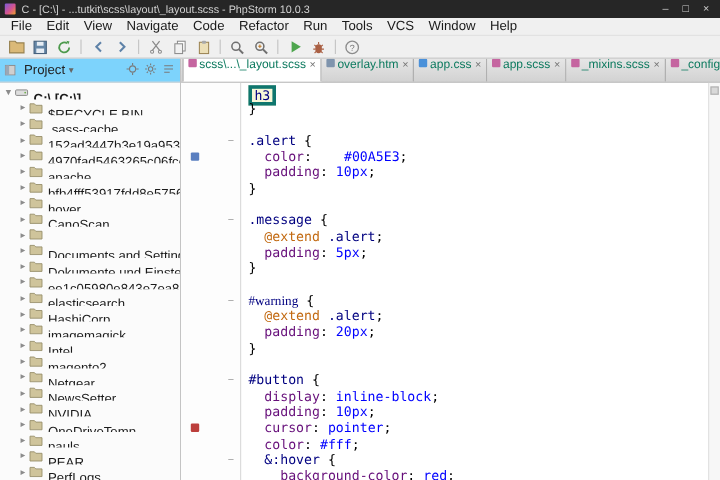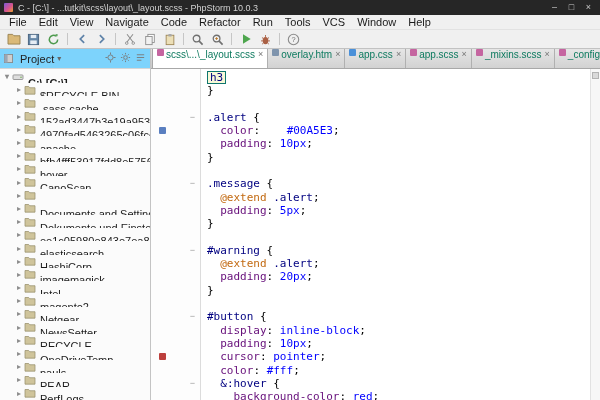--- a/index.html
+++ b/index.html
@@ -48,21 +48,21 @@
   .tab-label { color:var(--tab-label,#0d7a5f); }
   .tab-close { color:#777; font-size:9px; margin-left:1px; }
 
   .editor-body { flex:1; display:flex; background:#fff; overflow:hidden; }
   .gutter { width:50px; min-width:50px; background:#fdfdfd; border-right:1px solid #dcdcdc; position:relative; padding-top:2px; }
   .gutter-row { height:13.3px; position:relative; }
   .change-mark { position:absolute; left:8px; top:3px; width:7px; height:7px; border-radius:1px; }
   .fold { position:absolute; right:5px; top:0; color:#9a9a9a; font-size:9px; line-height:13.3px; }
   .code { flex:1; min-width:0; font-family:"DejaVu Sans Mono",monospace; font-size:11px; line-height:13.3px; padding:2px 0 0 6px; overflow:hidden; }
   .code-line { height:13.3px; white-space:pre; }
-  .boxed { display:inline-block; border:1px solid #0f766e; background:#f8f8d8; padding:0 2px; line-height:11px; }
+  .boxed { display:inline-block; border:3px solid #0f766e; background:#f8f8d8; padding:0 2px; line-height:11px; }
   .stripe { width:10px; min-width:10px; background:#f7f7f7; border-left:1px solid #e2e2e2; position:relative; }
   .stripe-indicator { position:absolute; top:3px; left:1px; width:7px; height:7px; background:#d9d9d9; border:1px solid #b2b2b2; }
 </style>
 </head>
 <body>
 
 <div class="titlebar">
   <div class="app-logo"></div>
   <div class="title-text">C - [C:\] - ...tutkit\scss\layout\_layout.scss - PhpStorm 10.0.3</div>
   <div class="win-controls">
@@ -378,21 +378,21 @@
           </span>
           <span class="tree-label">NewsSetter</span>
         </div>
         <div class="tree-row">
           <span class="chevron">▸</span>
           <span class="node-icon">
             <svg width="12" height="10" viewBox="0 0 14 12">
               <path d="M1 11V1.8h4.4L6.8 3.3H13V11z" fill="#cfc49b" stroke="#97906c" stroke-width="0.9"></path>
             </svg>
           </span>
-          <span class="tree-label">RECYCLE</span>
+          <span class="tree-label">NVIDIA</span>
         </div>
         <div class="tree-row">
           <span class="chevron">▸</span>
           <span class="node-icon">
             <svg width="12" height="10" viewBox="0 0 14 12">
               <path d="M1 11V1.8h4.4L6.8 3.3H13V11z" fill="#cfc49b" stroke="#97906c" stroke-width="0.9"></path>
             </svg>
           </span>
           <span class="tree-label">OneDriveTemp</span>
         </div>
@@ -507,21 +507,21 @@
           <div class="code-line"><span style="color: rgb(0, 0, 128);">.alert</span><span style="color: rgb(0, 0, 0);"> {</span></div>
           <div class="code-line"><span style="color: rgb(0, 0, 0);">  </span><span style="color: rgb(102, 14, 122);">color</span><span style="color: rgb(0, 0, 0);">: </span><span style="color: rgb(0, 0, 255); margin-left: 20px;">#00A5E3</span><span style="color: rgb(0, 0, 0);">;</span></div>
           <div class="code-line"><span style="color: rgb(0, 0, 0);">  </span><span style="color: rgb(102, 14, 122);">padding</span><span style="color: rgb(0, 0, 0);">: </span><span style="color: rgb(0, 0, 255);">10px</span><span style="color: rgb(0, 0, 0);">;</span></div>
           <div class="code-line"><span style="color: rgb(0, 0, 0);">}</span></div>
           <div class="code-line"></div>
           <div class="code-line"><span style="color: rgb(0, 0, 128);">.message</span><span style="color: rgb(0, 0, 0);"> {</span></div>
           <div class="code-line"><span style="color: rgb(0, 0, 0);">  </span><span style="color: rgb(194, 105, 16);">@extend</span><span style="color: rgb(0, 0, 0);"> </span><span style="color: rgb(0, 0, 128);">.alert</span><span style="color: rgb(0, 0, 0);">;</span></div>
           <div class="code-line"><span style="color: rgb(0, 0, 0);">  </span><span style="color: rgb(102, 14, 122);">padding</span><span style="color: rgb(0, 0, 0);">: </span><span style="color: rgb(0, 0, 255);">5px</span><span style="color: rgb(0, 0, 0);">;</span></div>
           <div class="code-line"><span style="color: rgb(0, 0, 0);">}</span></div>
           <div class="code-line"></div>
-          <div class="code-line"><span style="color: rgb(0, 0, 128);">#warning</span><span style="color: rgb(0, 0, 0);"> {</span></div>
+          <div class="code-line"><span style="color: rgb(0, 0, 128); font-family: Liberation Serif, serif;">#warning</span><span style="color: rgb(0, 0, 0);"> {</span></div>
           <div class="code-line"><span style="color: rgb(0, 0, 0);">  </span><span style="color: rgb(194, 105, 16);">@extend</span><span style="color: rgb(0, 0, 0);"> </span><span style="color: rgb(0, 0, 128);">.alert</span><span style="color: rgb(0, 0, 0);">;</span></div>
           <div class="code-line"><span style="color: rgb(0, 0, 0);">  </span><span style="color: rgb(102, 14, 122);">padding</span><span style="color: rgb(0, 0, 0);">: </span><span style="color: rgb(0, 0, 255);">20px</span><span style="color: rgb(0, 0, 0);">;</span></div>
           <div class="code-line"><span style="color: rgb(0, 0, 0);">}</span></div>
           <div class="code-line"></div>
           <div class="code-line"><span style="color: rgb(0, 0, 128);">#button</span><span style="color: rgb(0, 0, 0);"> {</span></div>
           <div class="code-line"><span style="color: rgb(0, 0, 0);">  </span><span style="color: rgb(102, 14, 122);">display</span><span style="color: rgb(0, 0, 0);">: </span><span style="color: rgb(0, 0, 255);">inline-block</span><span style="color: rgb(0, 0, 0);">;</span></div>
           <div class="code-line"><span style="color: rgb(0, 0, 0);">  </span><span style="color: rgb(102, 14, 122);">padding</span><span style="color: rgb(0, 0, 0);">: </span><span style="color: rgb(0, 0, 255);">10px</span><span style="color: rgb(0, 0, 0);">;</span></div>
           <div class="code-line"><span style="color: rgb(0, 0, 0);">  </span><span style="color: rgb(102, 14, 122);">cursor</span><span style="color: rgb(0, 0, 0);">: </span><span style="color: rgb(0, 0, 255);">pointer</span><span style="color: rgb(0, 0, 0);">;</span></div>
           <div class="code-line"><span style="color: rgb(0, 0, 0);">  </span><span style="color: rgb(102, 14, 122);">color</span><span style="color: rgb(0, 0, 0);">: </span><span style="color: rgb(0, 0, 255);">#fff</span><span style="color: rgb(0, 0, 0);">;</span></div>
           <div class="code-line"><span style="color: rgb(0, 0, 0);">  </span><span style="color: rgb(0, 0, 128);">&amp;</span><span style="color: rgb(0, 0, 128);">:hover</span><span style="color: rgb(0, 0, 0);"> {</span></div>

